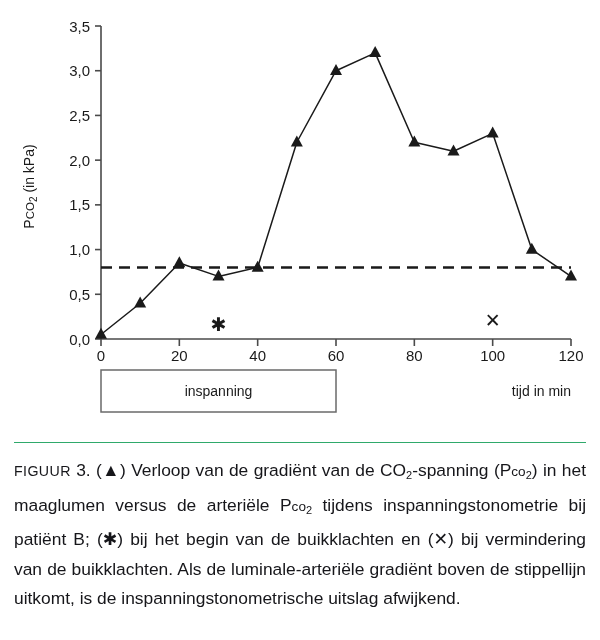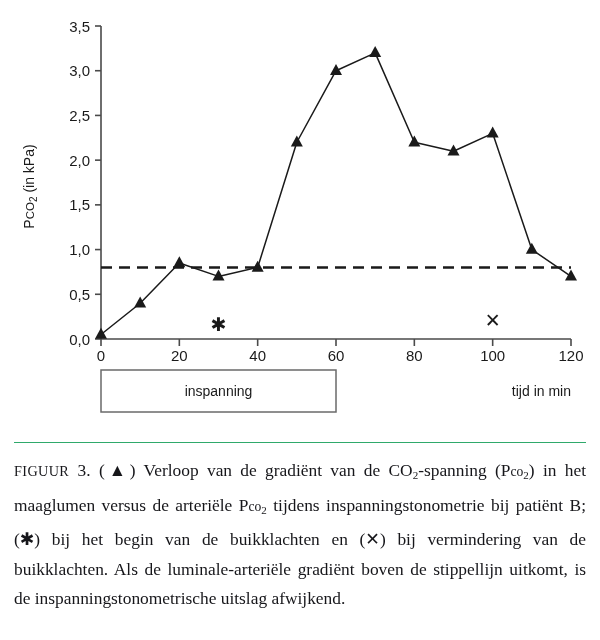--- a/index.html
+++ b/index.html
@@ -73,21 +73,21 @@
     height: 0;
     border-top: 1.6px solid #2fa96b;
   }
 
   
   #caption {
     position: absolute;
     left: 14px;
     top: 456px;
     width: 572px;
-    font-family: Liberation Serif, serif;
+    font-family: Liberation Sans, sans-serif;
     font-size: 17.4px;
     line-height: 29.5px;
     color: #16161a;
     text-align: justify;
     text-justify: inter-word;
   }
   #caption .smallcaps {
     font-size: 14.2px;
     letter-spacing: 0.4px;
   }

